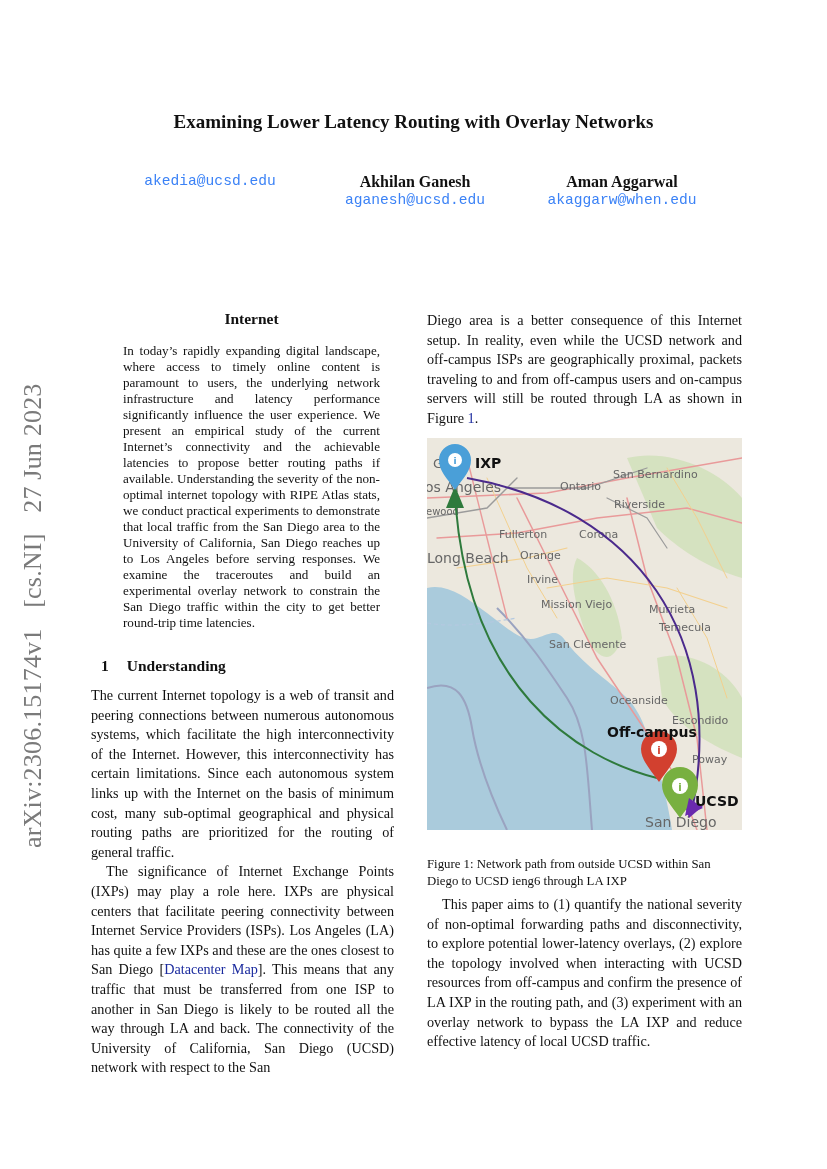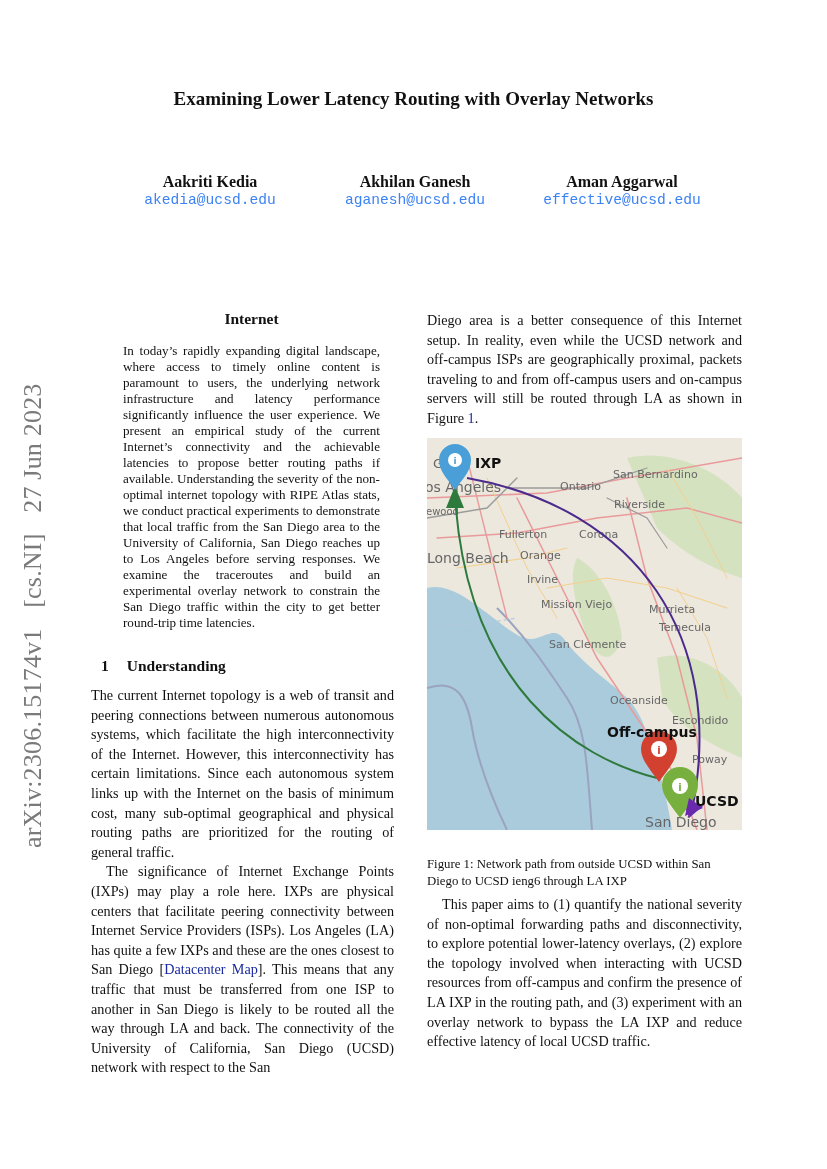--- a/index.html
+++ b/index.html
@@ -1,21 +1,21 @@
 <!DOCTYPE html>
 <html><head>
 <meta charset="utf-8">
 <style>
   html, body { margin: 0; padding: 0; background: #ffffff; }
   body { width: 827px; height: 1169px; position: relative; overflow: hidden;
          font-family: "Liberation Serif", "DejaVu Serif", serif; color: #111; }
   .arxiv-stamp { position: absolute; left: 18px; top: 848px; transform-origin: 0 0; transform: rotate(-90deg);
                  font-size: 26px; color: #7a7a7a; white-space: nowrap; letter-spacing: 0.2px; }
   .arxiv-stamp span { margin-right: 14px; }
-  .title { position: absolute; top: 88px; left: 0; width: 827px; text-align: center;
+  .title { position: absolute; top: 111px; left: 0; width: 827px; text-align: center;
            font-weight: bold; font-size: 19px; }
   .authors { position: absolute; top: 172px; left: 0; width: 827px; }
   .author { position: absolute; text-align: center; width: 220px; }
   .author .name { font-weight: bold; font-size: 16px; line-height: 19px; }
   .author .email { font-family: "Liberation Mono", "DejaVu Sans Mono", monospace; font-size: 14.6px; line-height: 19px; color: #3b82f6; text-align: center; }
   .col { position: absolute; font-size: 14.2px; line-height: 19.6px; text-align: justify; }
   .col p { margin: 0; }
   .indent { text-indent: 15px; }
   .abstract-title { position: absolute; top: 310px; left: 120px; width: 263px; text-align: center;
                     font-weight: bold; font-size: 15.5px; }
@@ -37,30 +37,29 @@
 <div class="arxiv-stamp">
   <span>arXiv:2306.15174v1</span>
   <span>[cs.NI]</span>
   <span>27 Jun 2023</span>
 </div>
 
 <div class="title">Examining Lower Latency Routing with Overlay Networks</div>
 
 <div class="authors">
   <div class="author" style="left:100px;">
-    <div class="name">Aakriti Kedia</div>
     <div class="email">akedia@ucsd.edu</div>
   </div>
   <div class="author" style="left:305px;">
     <div class="name">Akhilan Ganesh</div>
     <div class="email">aganesh@ucsd.edu</div>
   </div>
   <div class="author" style="left:512px;">
     <div class="name">Aman Aggarwal</div>
-    <div class="email">effective@ucsd.edu</div>
+    <div class="email">akaggarw@when.edu</div>
   </div>
 </div>
 
 <div class="abstract-title">Internet</div>
 <div class="col abstract-body">
   <p>In today’s rapidly expanding digital landscape, where access to timely online content is paramount to users, the underlying network infrastructure and latency performance significantly influence the user experience. We present an empirical study of the current Internet’s connectivity and the achievable latencies to propose better routing paths if available. Understanding the severity of the non-optimal internet topology with RIPE Atlas stats, we conduct practical experiments to demonstrate that local traffic from the San Diego area to the University of California, San Diego reaches up to Los Angeles before serving responses. We examine the traceroutes and build an experimental overlay network to constrain the San Diego traffic within the city to get better round-trip time latencies.</p>
 </div>
 
 <div class="section-head">
   <span class="num">1</span><span>Understanding</span>

